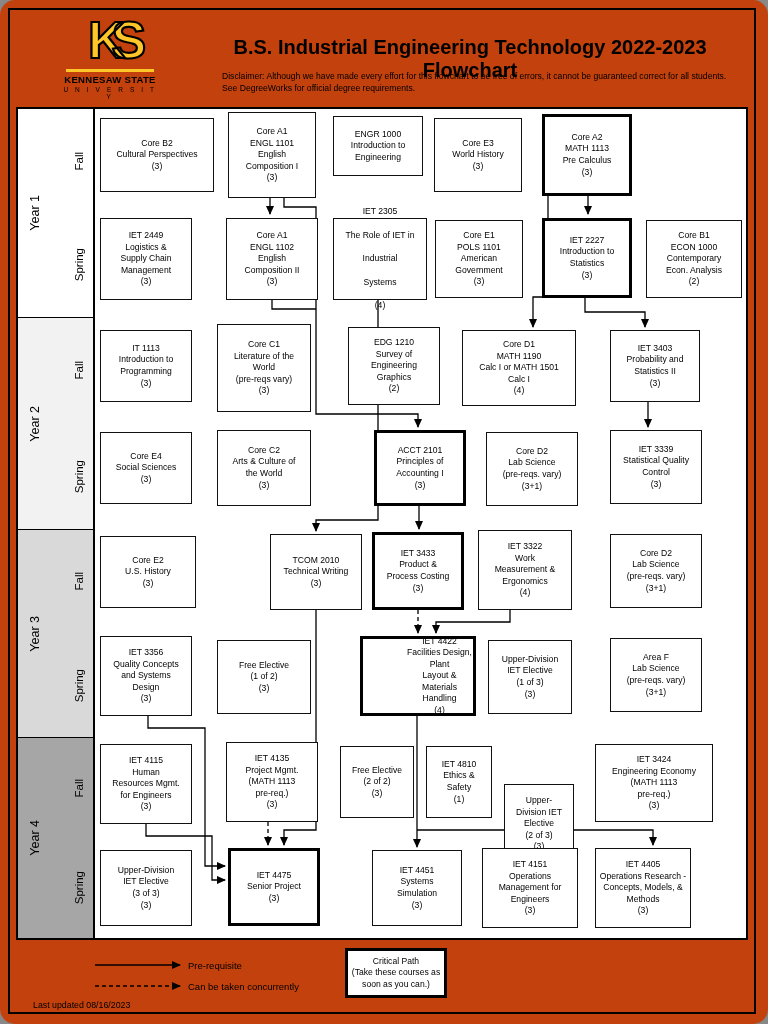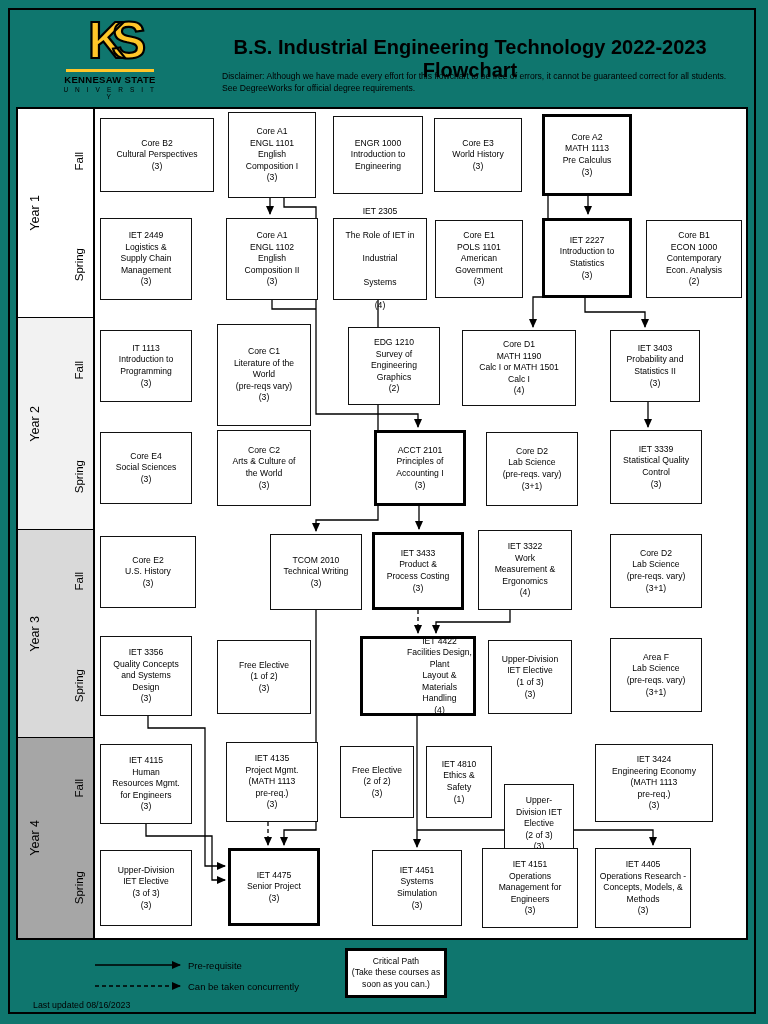--- a/index.html
+++ b/index.html
@@ -1,16 +1,16 @@
 <!DOCTYPE html>
 <html><head>
 <meta charset="utf-8">
 <style>
   html,body{margin:0;padding:0;background:#888;}
-  #page{position:relative;width:768px;height:1024px;background:#0f766e;font-family:"Liberation Sans",sans-serif;color:#000;overflow:hidden;}
+  #page{position:relative;width:768px;height:1024px;background:#c2410c;font-family:"Liberation Sans",sans-serif;color:#000;overflow:hidden;border-radius:15px;}
   #page-border{position:absolute;left:8px;top:8px;width:748px;height:1006px;border:2px solid #000;box-sizing:border-box;}
   
   #logo{position:absolute;left:62px;top:12px;width:96px;text-align:center;}
   #ks-monogram{font-weight:bold;font-size:52px;line-height:56px;letter-spacing:-14px;color:#FFC629;-webkit-text-stroke:2.2px #000;text-shadow:0 0 1px #000;}
   #logo-rule{height:3px;background:#FFC629;margin:1px 4px 2px 4px;}
   #logo-name{font-size:9.5px;font-weight:bold;letter-spacing:.3px;}
   #logo-sub{font-size:6.5px;letter-spacing:2.6px;margin-top:1px;}
   #page-title{position:absolute;left:200px;top:36px;width:540px;text-align:center;font-size:20px;font-weight:bold;}
   #disclaimer{position:absolute;left:222px;top:70px;width:520px;font-size:8.6px;line-height:1.45;}
   
@@ -106,21 +106,21 @@
         <div>Cultural Perspectives</div>
         <div>(3)</div>
       </div>
       <div class="course" style="left: 228px; top: 112px; width: 88px; height: 86px;">
         <div>Core A1</div>
         <div>ENGL 1101</div>
         <div>English</div>
         <div>Composition I</div>
         <div>(3)</div>
       </div>
-      <div class="course" style="left: 333px; top: 116px; width: 90px; height: 78px;">
+      <div class="course" style="left: 333px; top: 116px; width: 90px; height: 60px;">
         <div>ENGR 1000</div>
         <div>Introduction to</div>
         <div>Engineering</div>
       </div>
       <div class="course" style="left: 434px; top: 118px; width: 88px; height: 74px;">
         <div>Core E3</div>
         <div>World History</div>
         <div>(3)</div>
       </div>
       <div class="course critical" style="left: 542px; top: 114px; width: 90px; height: 82px;">
@@ -169,21 +169,21 @@
         <div>Contemporary</div>
         <div>Econ. Analysis</div>
         <div>(2)</div>
       </div>
       <div class="course" style="left: 100px; top: 330px; width: 92px; height: 72px;">
         <div>IT 1113</div>
         <div>Introduction to</div>
         <div>Programming</div>
         <div>(3)</div>
       </div>
-      <div class="course" style="left: 217px; top: 324px; width: 94px; height: 102px;">
+      <div class="course" style="left: 217px; top: 324px; width: 94px; height: 88px;">
         <div>Core C1</div>
         <div>Literature of the</div>
         <div>World</div>
         <div>(pre-reqs vary)</div>
         <div>(3)</div>
       </div>
       <div class="course" style="left: 348px; top: 327px; width: 92px; height: 78px;">
         <div>EDG 1210</div>
         <div>Survey of</div>
         <div>Engineering</div>

